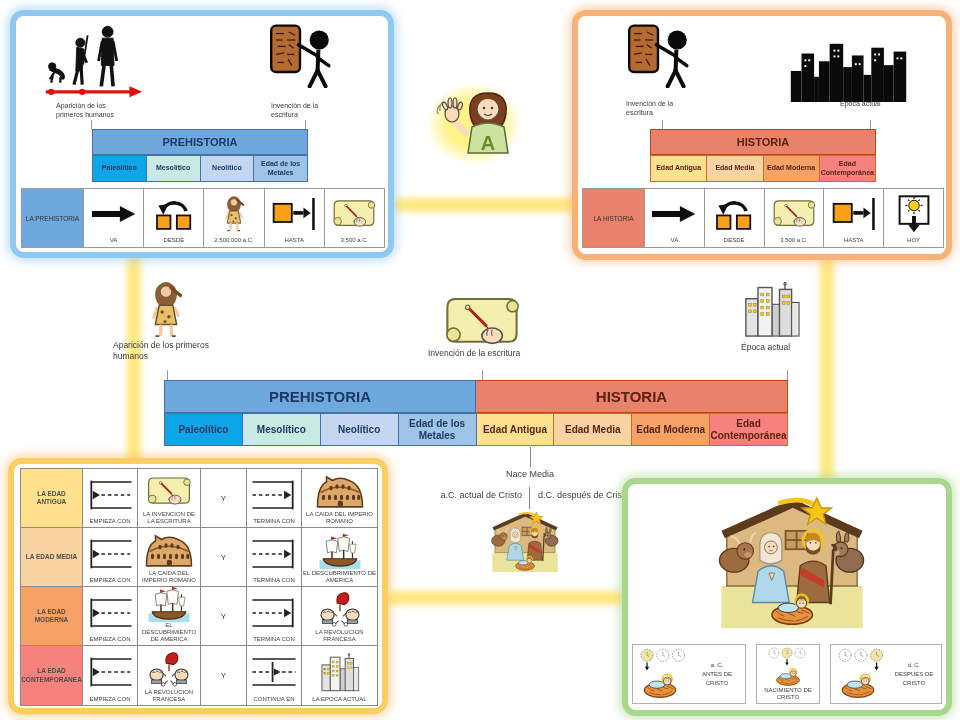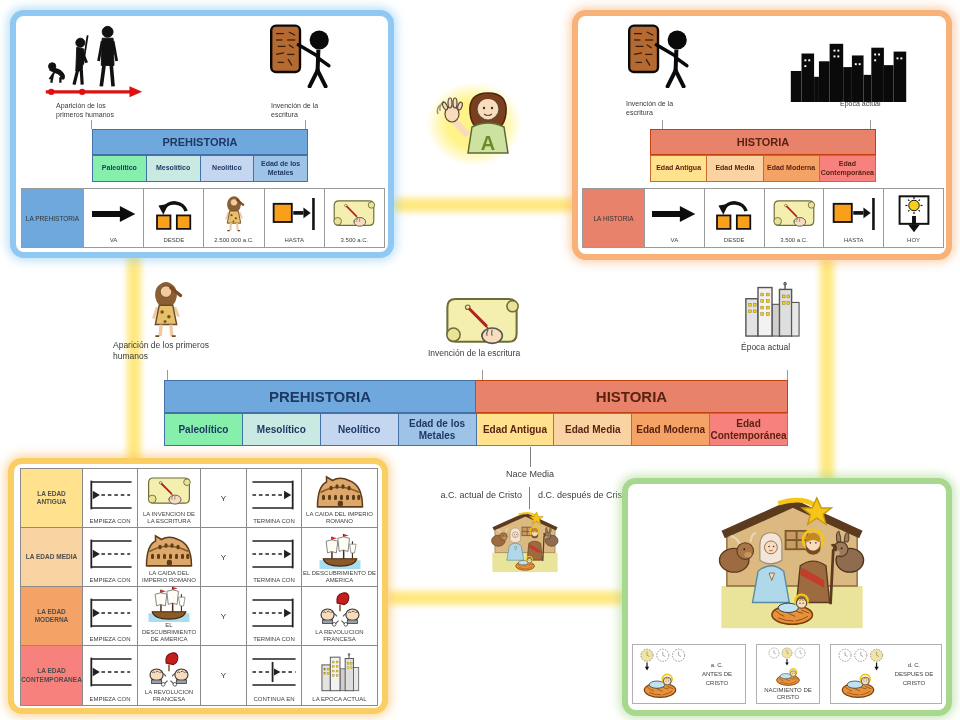--- a/index.html
+++ b/index.html
@@ -18,21 +18,21 @@
   .lbl7{font-size:7px;} .lbl8{font-size:8.5px;}
   .vline{position:absolute;width:1px;background:#9a9a9a;}
   
   .bar{position:absolute;}
   .bar .hdr{display:flex;align-items:center;justify-content:center;font-weight:bold;}
   .bar .cells{display:flex;}
   .bar .cell{flex:1;display:flex;align-items:center;justify-content:center;
              text-align:center;line-height:1.15;}
   .hdr-pre{background:#6FA8DC;border:1px solid #4472A8;color:#1F3864;}
   .hdr-his{background:#E8826B;border:1px solid #c2410c;color:#5A2210;}
-  .c-pal{background:#86efac;} .c-mes{background:#C9E9E3;} .c-neo{background:#C4D6F0;} .c-met{background:#9DC3E6;}
+  .c-pal{background:#0ea5e9;} .c-mes{background:#C9E9E3;} .c-neo{background:#C4D6F0;} .c-met{background:#9DC3E6;}
   .c-ant{background:#FFE18E;} .c-med{background:#F9D3A2;} .c-mod{background:#F5A266;} .c-con{background:#F7817D;}
   .bcell-blue{border:1px solid #4472A8;border-left:none;color:#1F3864;font-weight:600;}
   .bcell-warm{border:1px solid #C96A2E;border-left:none;color:#5A2210;font-weight:600;}
   .first-b{border-left:1px solid #4472A8!important;} .first-w{border-left:1px solid #C96A2E!important;}
   
   .strip{position:absolute;display:flex;border:1px solid #9a9a9a;background:#fff;}
   .strip-cell{border-right:1px solid #9a9a9a;display:flex;flex-direction:column;align-items:center;
               justify-content:flex-end;padding:3px 2px 3px;box-sizing:border-box;}
   .strip-cell:last-child{border-right:none;}
   .strip-cell .icwrap{flex:1;display:flex;align-items:center;justify-content:center;}

